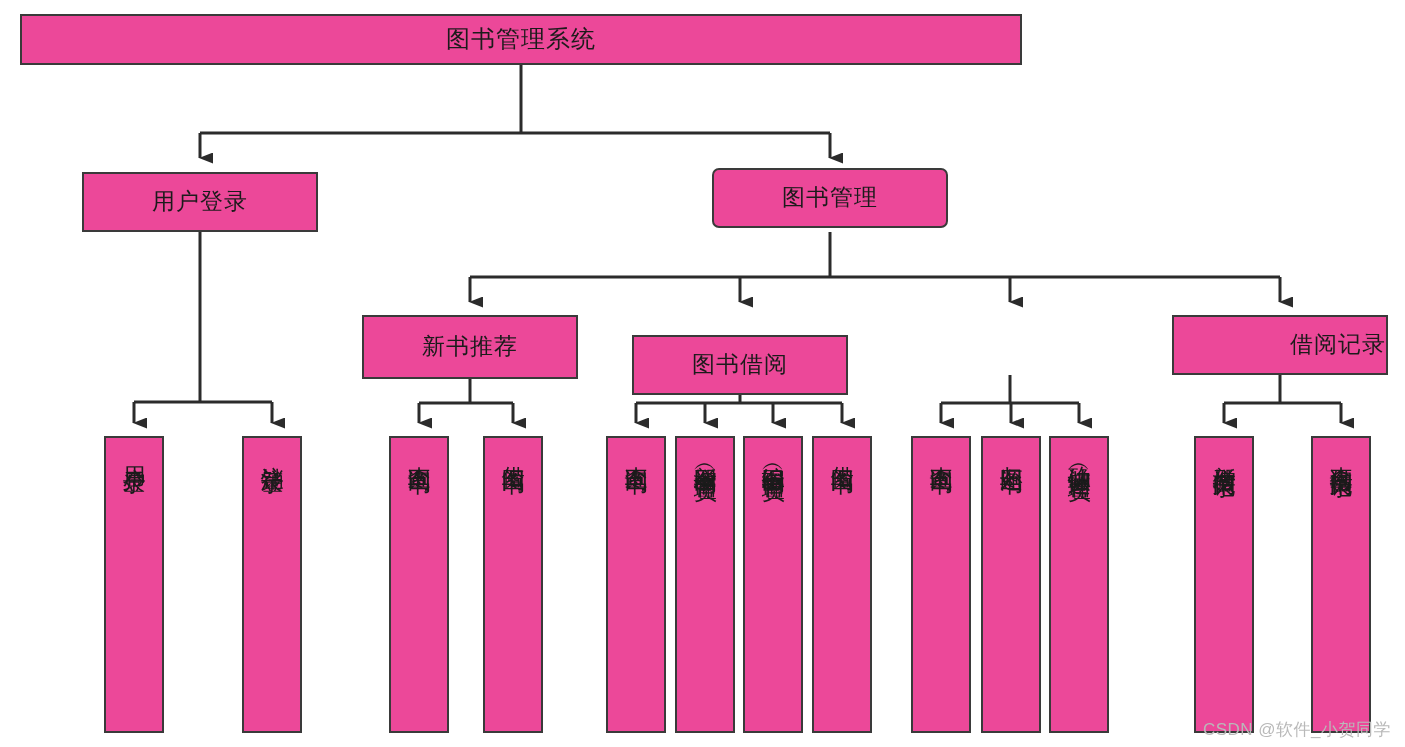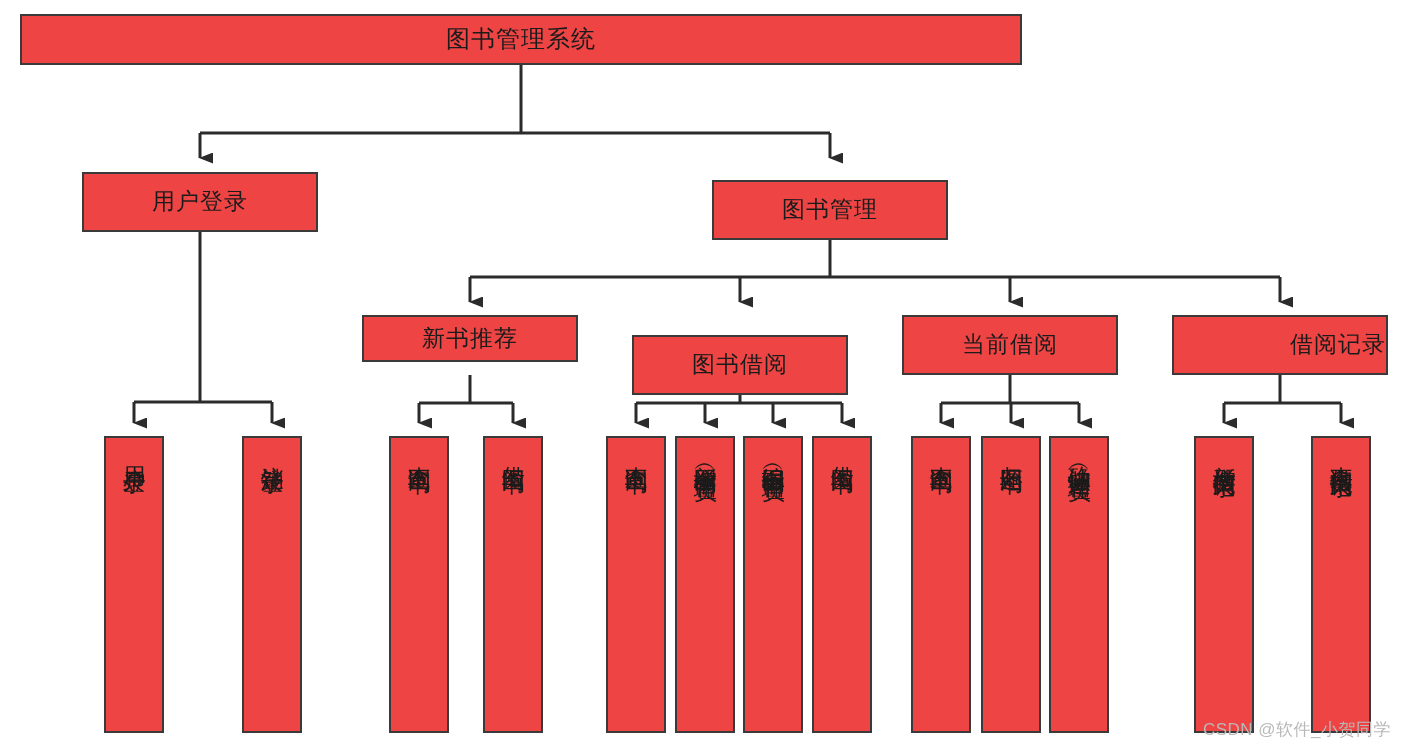--- a/index.html
+++ b/index.html
@@ -22,21 +22,21 @@
     position: absolute;
     left: 0;
     top: 0;
     width: 1405px;
     height: 747px;
     pointer-events: none;
   }
   .node {
     position: absolute;
     box-sizing: border-box;
-    background: #ef4444;
+    background: #ec4899;
     border: 2px solid #3a3a3a;
     display: flex;
     align-items: center;
     justify-content: center;
     color: #1b1b1b;
     z-index: 2;
   }
   .node .lbl {
     display: block;
     text-align: center;
@@ -131,35 +131,32 @@
   </svg>
 
   <div class="node h root" style="left:20px; top:14px; width:1002px; height:51px;">
     <span class="lbl">图书管理系统</span>
   </div>
 
   <div class="node h" style="left:82px; top:172px; width:236px; height:60px;">
     <span class="lbl">用户登录</span>
   </div>
 
-  <div class="node h" style="left:712px; top:180px; width:236px; height:60px;">
+  <div class="node h" style="left:712px; top:168px; width:236px; height:60px;border-radius:7px;">
     <span class="lbl">图书管理</span>
   </div>
 
-  <div class="node h" style="left:362px; top:315px; width:216px; height:47px;">
+  <div class="node h" style="left:362px; top:315px; width:216px; height:64px;">
     <span class="lbl">新书推荐</span>
   </div>
 
   <div class="node h" style="left:632px; top:315px; width:216px; height:60px;margin-top:20px;">
     <span class="lbl">图书借阅</span>
   </div>
 
-  <div class="node h" style="left:902px; top:315px; width:216px; height:60px;">
-    <span class="lbl">当前借阅</span>
-  </div>
 
   <div class="node h" style="left:1172px; top:315px; width:216px; height:60px;justify-content:flex-end;">
     <span class="lbl">借阅记录</span>
   </div>
 
   <div class="node v" style="left:104px; top:436px; width:60px; height:297px;">
     <span class="lbl">用户登录</span>
   </div>
 
   <div class="node v" style="left:242px; top:436px; width:60px; height:297px;">

